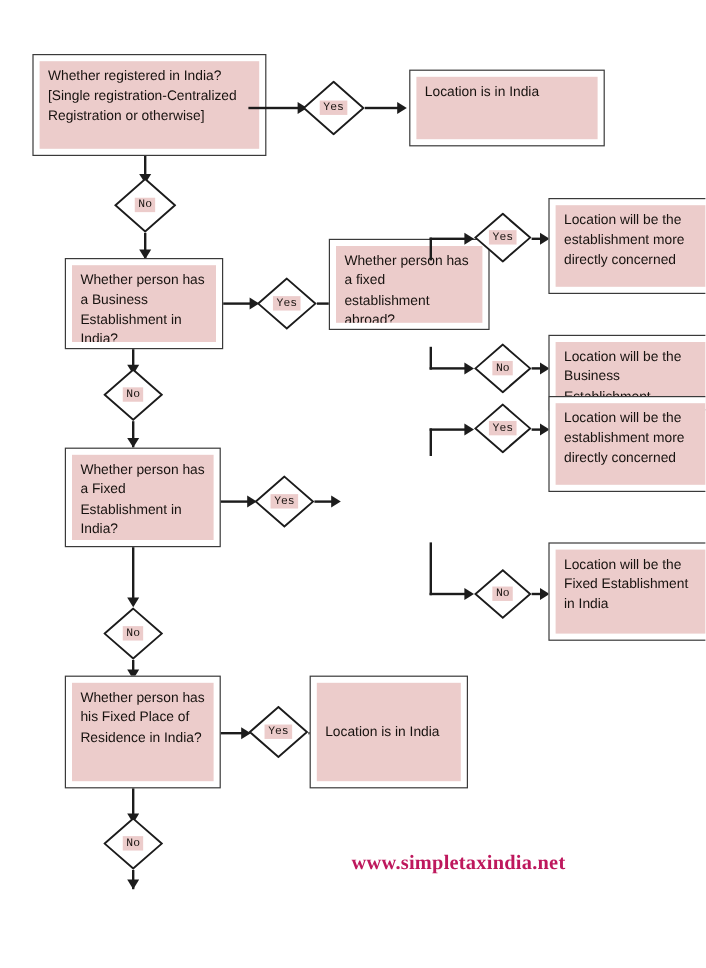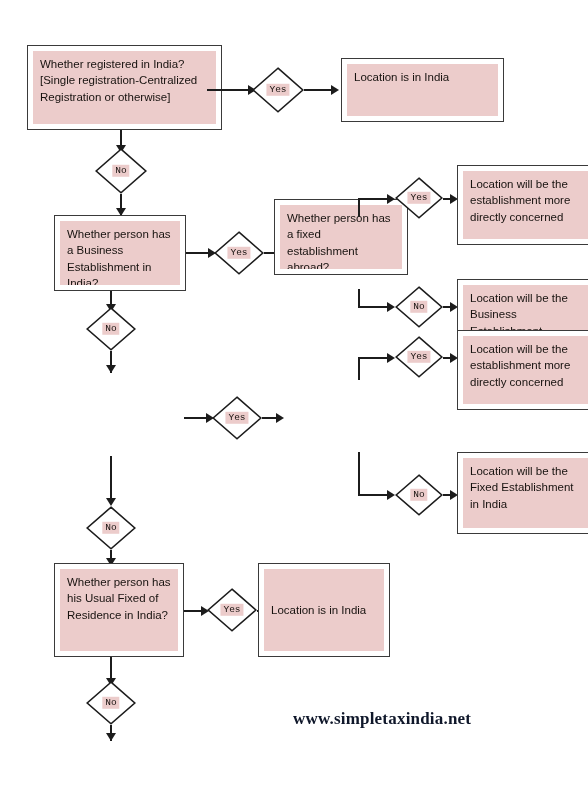--- a/index.html
+++ b/index.html
@@ -104,21 +104,21 @@
     border-top: 8px solid #1c1c1c;
   }
   #watermark {
     position: absolute;
     left: 293px;
     top: 709px;
     font-family: "Liberation Serif", serif;
     font-size: 17px;
     font-weight: bold;
     letter-spacing: 0.2px;
-    color: #0f172a;
+    color: #be185d;
     white-space: nowrap;
   }
 </style>
 </head>
 <body>
 
 <div id="canvas">
 
 
   <div class="node" style="left:27px; top:45px; width:195px; height:85px;">
@@ -218,20 +218,23 @@
   <div class="diamond" style="left:86px; top:307px; width:50px; height:44px;">
     <svg class="dshape" viewBox="0 0 50 44" preserveAspectRatio="none">
       <polygon points="25,1.2 48.8,22 25,42.8 1.2,22" fill="#ffffff" stroke="#1c1c1c" stroke-width="1.6"></polygon>
     </svg>
     <span class="dlabel">No</span>
   </div>
 
   <div class="ln v" style="left:110px; top:351px; width:2px; height:22px;"></div>
   <div class="arrow down" style="left:106px; top:365px;"></div>
 
+  <div class="node" style="left:54px; top:373px; width:130px; height:83px;">
+    <div class="fill">Whether person has a Fixed Establishment in India?</div>
+  </div>
 
   <div class="ln h" style="left:184px; top:417px; width:26px;"></div>
   <div class="arrow right" style="left:206px; top:413px;"></div>
 
   <div class="diamond" style="left:212px; top:396px; width:50px; height:44px;">
     <svg class="dshape" viewBox="0 0 50 44" preserveAspectRatio="none">
       <polygon points="25,1.2 48.8,22 25,42.8 1.2,22" fill="#ffffff" stroke="#1c1c1c" stroke-width="1.6"></polygon>
     </svg>
     <span class="dlabel">Yes</span>
   </div>
@@ -283,21 +286,21 @@
     <svg class="dshape" viewBox="0 0 50 44" preserveAspectRatio="none">
       <polygon points="25,1.2 48.8,22 25,42.8 1.2,22" fill="#ffffff" stroke="#1c1c1c" stroke-width="1.6"></polygon>
     </svg>
     <span class="dlabel">No</span>
   </div>
 
   <div class="ln v" style="left:110px; top:550px; width:2px; height:16px;"></div>
   <div class="arrow down" style="left:106px; top:558px;"></div>
 
   <div class="node" style="left:54px; top:563px; width:130px; height:94px;">
-    <div class="fill">Whether person has his Usual Fixed of Residence in India?</div>
+    <div class="fill">Whether person has his Fixed Place of Residence in India?</div>
   </div>
 
   <div class="ln h" style="left:184px; top:610px; width:21px;"></div>
   <div class="arrow right" style="left:201px; top:606px;"></div>
 
   <div class="diamond" style="left:207px; top:588px; width:50px; height:44px;">
     <svg class="dshape" viewBox="0 0 50 44" preserveAspectRatio="none">
       <polygon points="25,1.2 48.8,22 25,42.8 1.2,22" fill="#ffffff" stroke="#1c1c1c" stroke-width="1.6"></polygon>
     </svg>
     <span class="dlabel">Yes</span>

